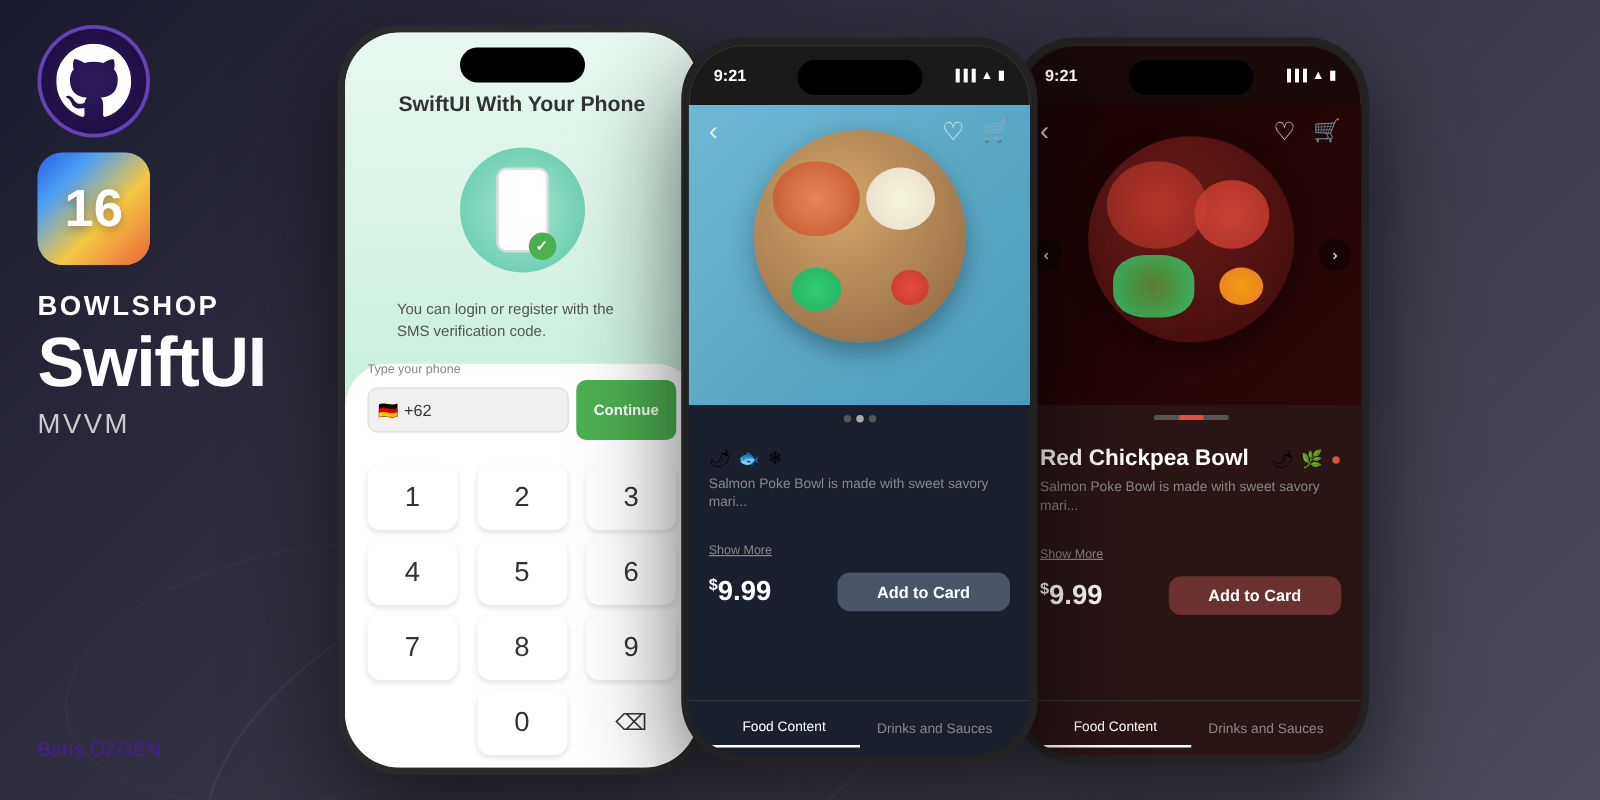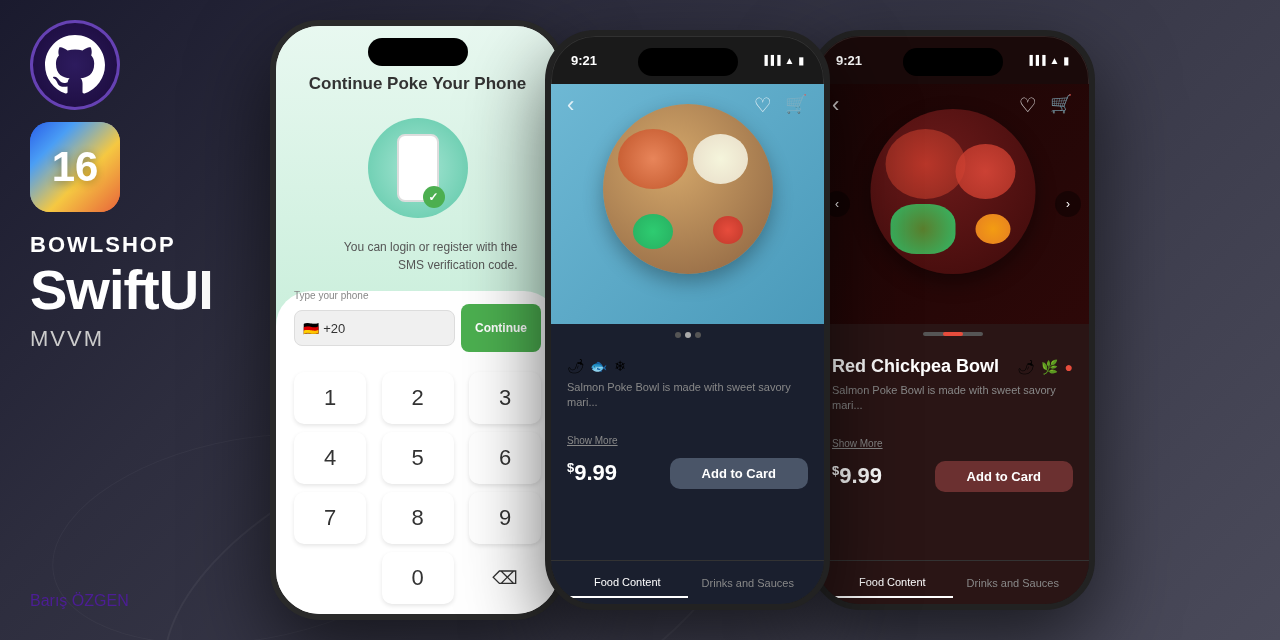--- a/index.html
+++ b/index.html
@@ -523,36 +523,36 @@
           <span>📶</span>
           <span style="font-size:11px;">🔋</span>
         </div>
       </div>
 
       <div class="green-bg"></div>
 
       <div class="white-section"></div>
 
       <div style="position:relative; z-index:3; padding: 0 18px; display:flex; flex-direction:column; align-items:center;">
-        <div class="login-title">Continue Poke Your Phone</div>
+        <div class="login-title">SwiftUI With Your Phone</div>
 
         <div class="phone-illustration">
           <div style="position:relative; width:42px; height:68px; background:white; border-radius:8px; border:2px solid #ddd; display:flex; align-items:center; justify-content:center;">
             <div style="position:absolute; bottom:-8px; right:-8px; width:22px; height:22px; background:#4CAF50; border-radius:50%; display:flex; align-items:center; justify-content:center; color:white; font-size:12px; font-weight:bold;">✓</div>
           </div>
         </div>
 
-        <div class="login-subtitle" style="text-align:right; font-size:12px; color:#555; line-height:1.5; margin-bottom:16px; max-width:200px;">You can login or register with the SMS verification code.</div>
+        <div class="login-subtitle" style="text-align:left; font-size:12px; color:#555; line-height:1.5; margin-bottom:16px; max-width:200px;">You can login or register with the SMS verification code.</div>
 
         <div style="width:100%; margin-bottom:12px;">
           <div style="font-size:10px; color:#888; margin-bottom:3px;">Type your phone</div>
           <div style="display:flex; gap:6px; align-items:center;">
             <div style="flex:1; height:36px; background:#f0f0f0; border-radius:8px; border:1px solid #ddd; display:flex; align-items:center; padding:0 8px; gap:4px; font-size:13px; color:#333;">
               <span>🇩🇪</span>
-              <span>+20</span>
+              <span>+62</span>
             </div>
             <button style="background:#4CAF50; color:white; border:none; border-radius:8px; padding:0 14px; height:48px; font-size:12px; font-weight:600; cursor:pointer; white-space:nowrap;">Continue</button>
           </div>
         </div>
 
         <div class="keypad">
           <div class="keypad-row">
             <div class="key">1</div>
             <div class="key">2</div>
             <div class="key">3</div>

